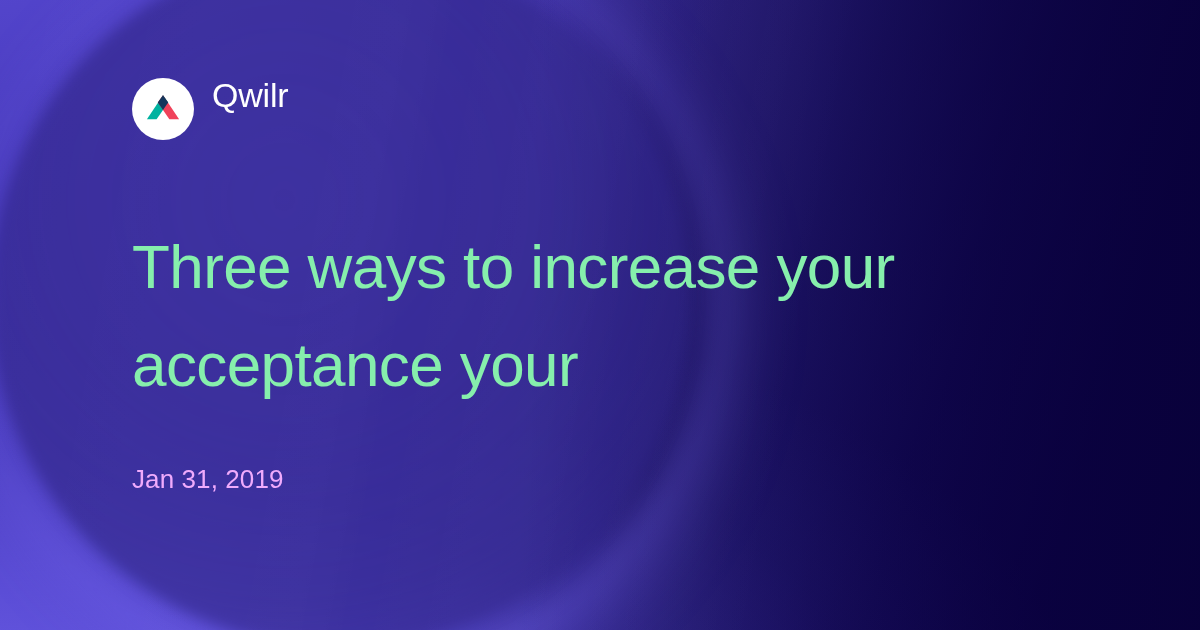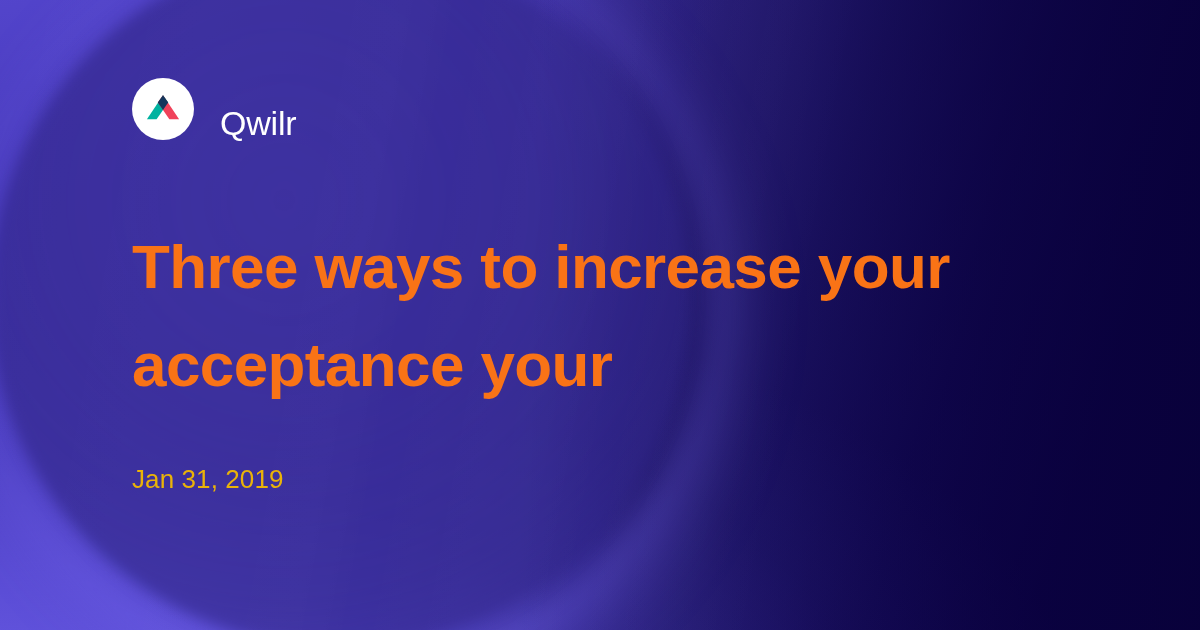--- a/index.html
+++ b/index.html
@@ -128,22 +128,22 @@
   .content {
     position: relative;
     z-index: 5;
     height: 100%;
     padding: 78px 0 0 132px;
   }
 
   
   .brand {
     display: flex;
-    align-items: flex-end;
-    gap: 26px;
+    align-items: flex-start;
+    gap: 18px;
     height: 62px;
   }
 
   .brand-badge {
     width: 62px;
     height: 62px;
     border-radius: 50%;
     background: #ffffff;
     display: flex;
     align-items: center;
@@ -158,34 +158,34 @@
     font-size: 34px;
     font-weight: 500;
     letter-spacing: -0.2px;
     line-height: 1;
     white-space: nowrap;
   }
 
   
   .headline {
     margin-top: 78px;
-    color: #f97316;
+    color: #86efac;
     font-size: 62px;
-    font-weight: 700;
+    font-weight: 400;
     line-height: 98px;
     letter-spacing: -0.6px;
     max-width: 960px;
   }
 
   .headline-line { display: block; white-space: nowrap; }
 
   
   .date {
     margin-top: 52px;
-    color: #eab308;
+    color: #f0abfc;
     font-size: 26px;
     font-weight: 400;
     letter-spacing: 0.1px;
     line-height: 1;
   }
 </style>
 </head>
 <body>
 
 <div class="card">

